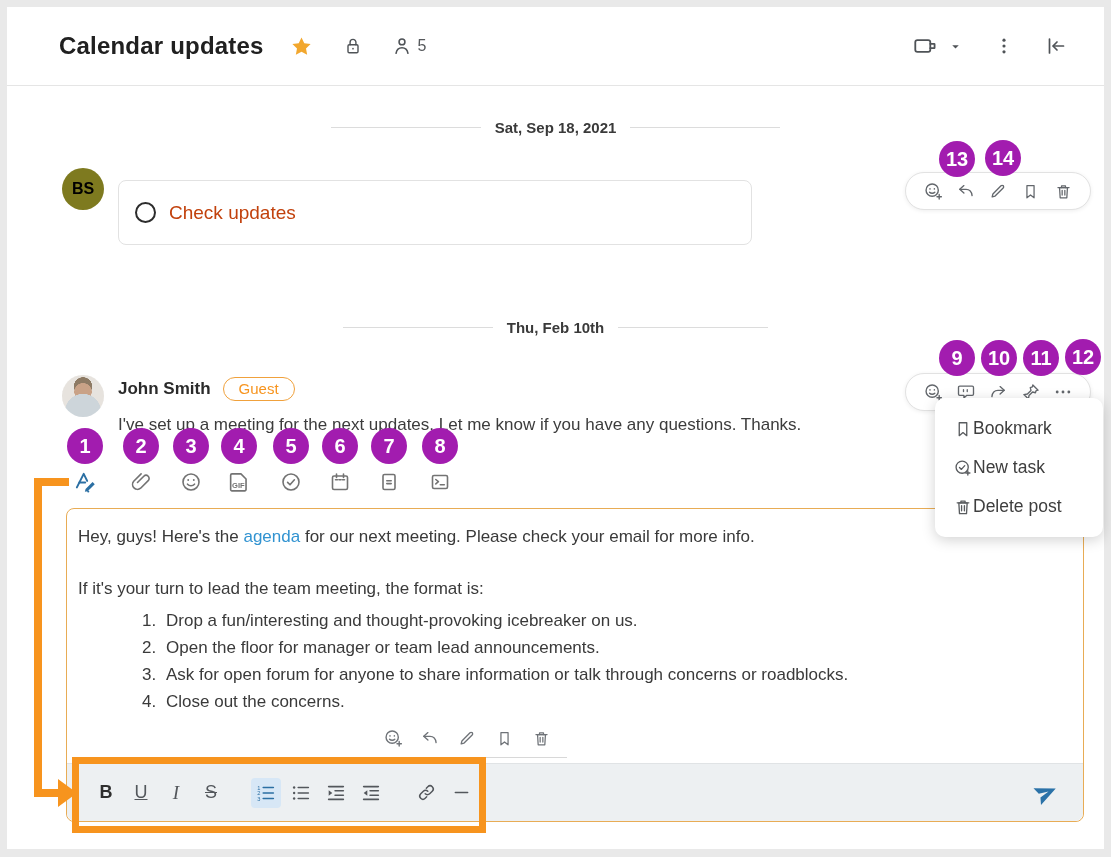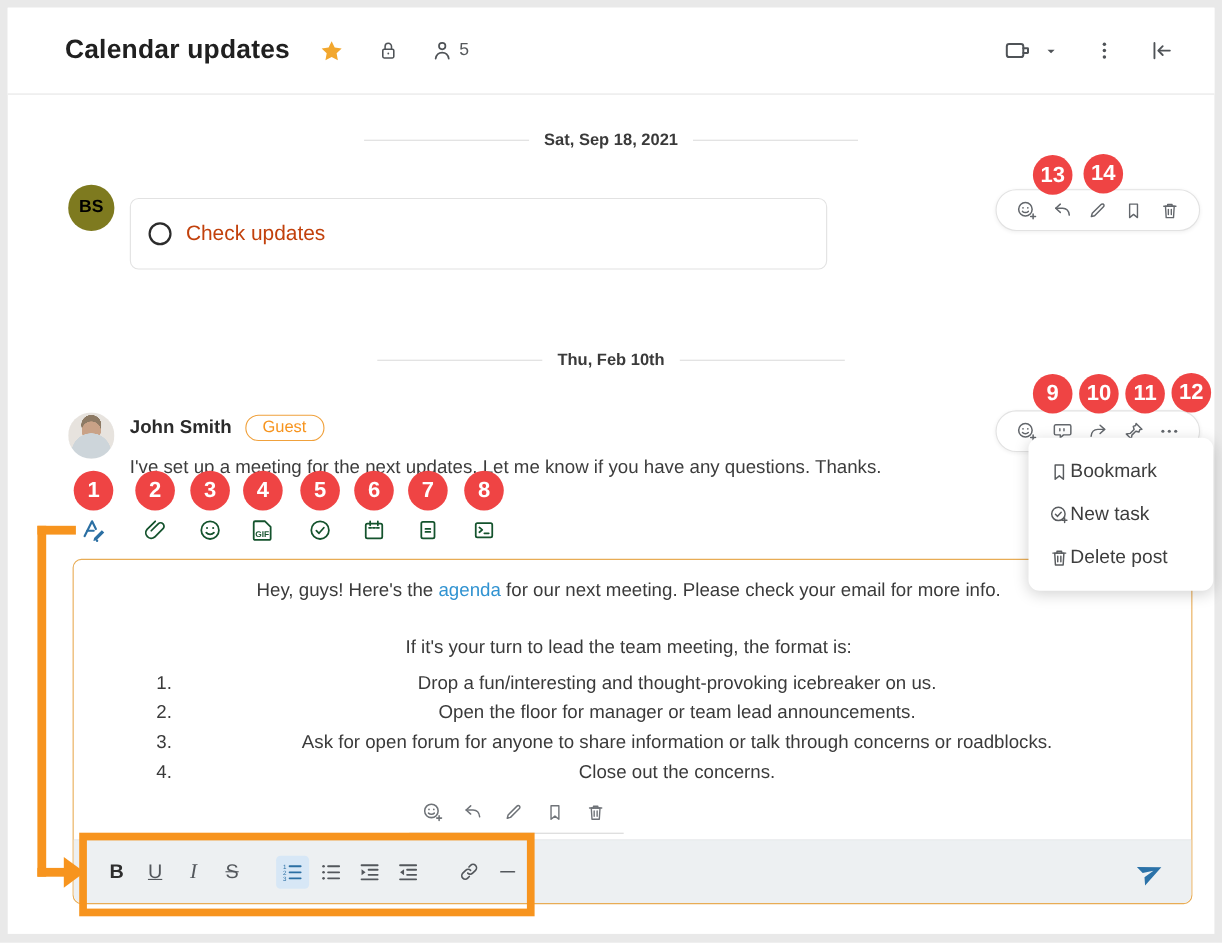--- a/index.html
+++ b/index.html
@@ -1,17 +1,17 @@
 <!DOCTYPE html>
 <html><head>
 <meta charset="utf-8">
 <style>
   html,body{margin:0;padding:0;}
   body{font-family:"Liberation Sans",sans-serif;-webkit-font-smoothing:antialiased;}
-  .frame{position:relative;width:1111px;height:857px;background:#e9e9e9;overflow:hidden;text-align:center;}
+  .frame{position:relative;width:1111px;height:857px;background:#e9e9e9;overflow:hidden;}
   .page{position:absolute;left:7px;top:7px;width:1097px;height:842px;background:#ffffff;}
 
   
   .header{position:absolute;left:0;top:0;right:0;height:79px;display:flex;align-items:center;
           padding:0 36px 0 52px;box-sizing:border-box;border-bottom:1px solid #e5e5e5;background:#fff;}
   .title{font-size:24px;font-weight:700;color:#202020;letter-spacing:.2px;}
   .hicon{display:flex;align-items:center;color:#4f5357;}
   .hicon svg{display:block;}
   .members-count{font-size:16px;color:#56595c;margin-left:5px;}
   .hspacer{flex:1;}
@@ -42,32 +42,32 @@
   .task-label{font-size:19px;color:#c2410c;}
 
   
   .pill{position:absolute;width:186px;height:38px;background:#fff;border:1px solid #e2e2e2;border-radius:19px;
         display:flex;align-items:center;justify-content:space-between;padding:0 15px;box-sizing:border-box;
         box-shadow:0 1px 4px rgba(0,0,0,.07);z-index:6;color:#63676c;}
   .pill .pbtn{display:flex;align-items:center;justify-content:center;width:24px;height:24px;cursor:pointer;}
   .pill svg{display:block;}
 
   
-  .abadge{position:absolute;width:36px;height:36px;border-radius:50%;background:#ef4444;color:#fff;
+  .abadge{position:absolute;width:36px;height:36px;border-radius:50%;background:#a21caf;color:#fff;
           font-size:20px;font-weight:700;display:flex;align-items:center;justify-content:center;z-index:8;}
 
   
   .menu{position:absolute;left:928px;top:391px;width:168px;background:#fff;border-radius:10px;
         box-shadow:0 3px 14px rgba(0,0,0,.18);padding:11px 0;z-index:7;}
   .menu-item{display:flex;align-items:center;padding:9px 18px;color:#595c5f;cursor:pointer;}
   .menu-item .mlabel{font-size:17.5px;color:#3e3e3e;}
 
   
   .cicon{position:absolute;width:28px;height:28px;display:flex;align-items:center;justify-content:center;
-         color:#14532d;z-index:2;}
+         color:#737373;z-index:2;}
   .cicon svg{display:block;}
 
   
   .compose{position:absolute;left:59px;top:501px;width:1018px;height:314px;border:1px solid #E8AC55;
            border-radius:8px;background:#fff;box-sizing:border-box;z-index:1;}
   .compose-text{padding:15px 18px 0 11px;font-size:17px;color:#3a3a3a;line-height:26px;}
   .compose-text .p1{margin:0;}
   .compose-text .p2{margin:26px 0 0 0;}
   .compose-text a{color:#3193D1;text-decoration:none;}
   .compose-text ol{margin:5px 0 0 0;padding-left:83px;}

